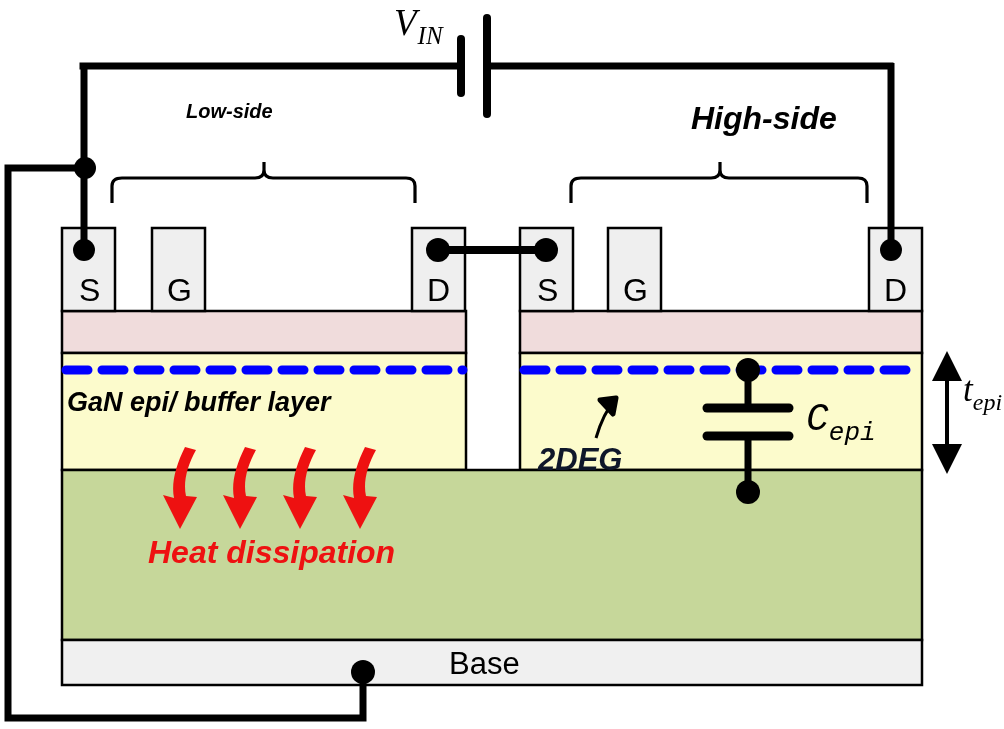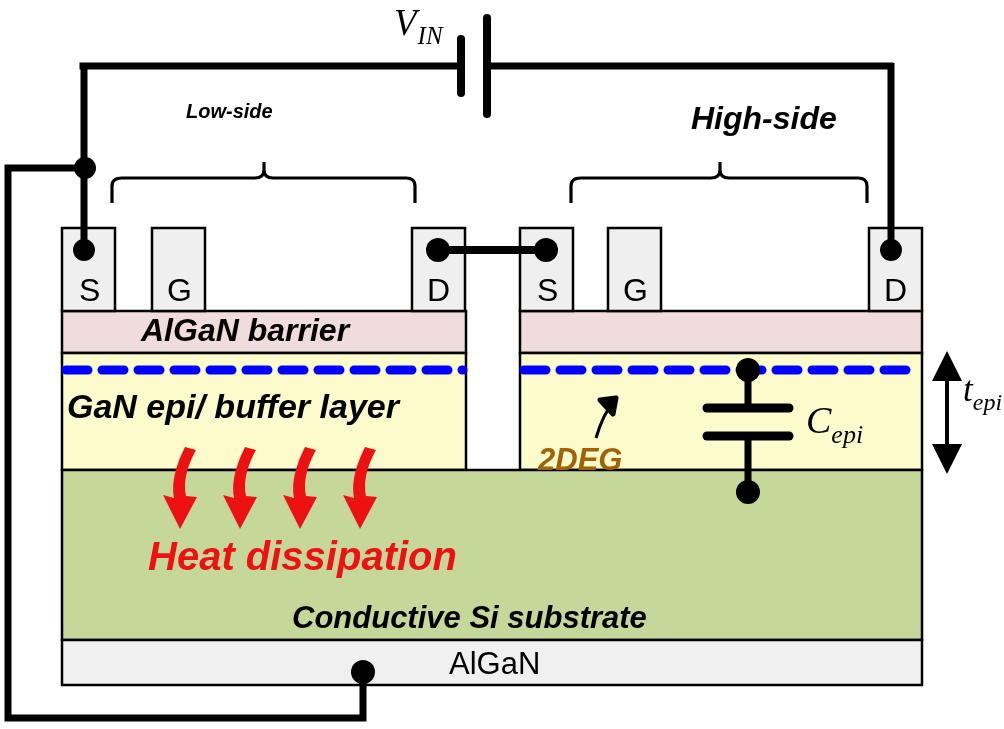--- a/index.html
+++ b/index.html
@@ -108,30 +108,28 @@
   <div class="lbl" style="left:186px;top:100px;font-size:20px;">Low-side</div>
   <div class="lbl" style="left:646px;top:100px;font-size:32px;margin-left:45px;">High-side</div>
 
   <div class="lbl" style="left:79px;top:272px;font-size:32px;font-style:normal;font-weight:normal;">S</div>
   <div class="lbl" style="left:167px;top:272px;font-size:32px;font-style:normal;font-weight:normal;">G</div>
   <div class="lbl" style="left:427px;top:272px;font-size:32px;font-style:normal;font-weight:normal;">D</div>
   <div class="lbl" style="left:537px;top:272px;font-size:32px;font-style:normal;font-weight:normal;">S</div>
   <div class="lbl" style="left:623px;top:272px;font-size:32px;font-style:normal;font-weight:normal;">G</div>
   <div class="lbl" style="left:884px;top:272px;font-size:32px;font-style:normal;font-weight:normal;">D</div>
 
-  <div class="lbl" style="left:141px;top:312px;font-size:32px;">AlGaN barrier</div>
-  <div class="lbl" style="left:67px;top:387px;font-size:34px;">GaN epi/ buffer layer</div>
-  <div class="lbl" style="left:292px;top:600px;font-size:31px;">Conductive Si substrate</div>
-  <div class="lbl" style="left:449px;top:646px;font-size:31px;font-style:normal;font-weight:normal;">AlGaN</div>
+  <div class="lbl" style="left:67px;top:387px;font-size:27px;">GaN epi/ buffer layer</div>
+  <div class="lbl" style="left:449px;top:646px;font-size:31px;font-style:normal;font-weight:normal;">Base</div>
 
-  <div class="lbl" style="left:538px;top:442px;font-size:31px;color:#a16207;">2DEG</div>
+  <div class="lbl" style="left:538px;top:442px;font-size:31px;color:#0f172a;">2DEG</div>
 
-  <div class="lbl" style="left:148px;top:534px;font-size:40px;color:#ee1111;">Heat dissipation</div>
+  <div class="lbl" style="left:148px;top:534px;font-size:32px;color:#ee1111;">Heat dissipation</div>
 
-  <div class="lbl" style="left:806px;top:398px;font-family:Liberation Serif, serif;font-size:38px;font-weight:normal;">
+  <div class="lbl" style="left:806px;top:398px;font-family:Liberation Mono, monospace;font-size:38px;font-weight:normal;">
     <span>C</span><span style="font-size:26px;position:relative;top:10px;">epi</span>
   </div>
 
   <div class="lbl" style="left:963px;top:370px;font-family:'Liberation Serif',serif;font-size:35px;font-weight:normal;">
     <span>t</span><span style="font-size:24px;position:relative;top:9px;">epi</span>
   </div>
 
 </div>
 
 </body></html>

